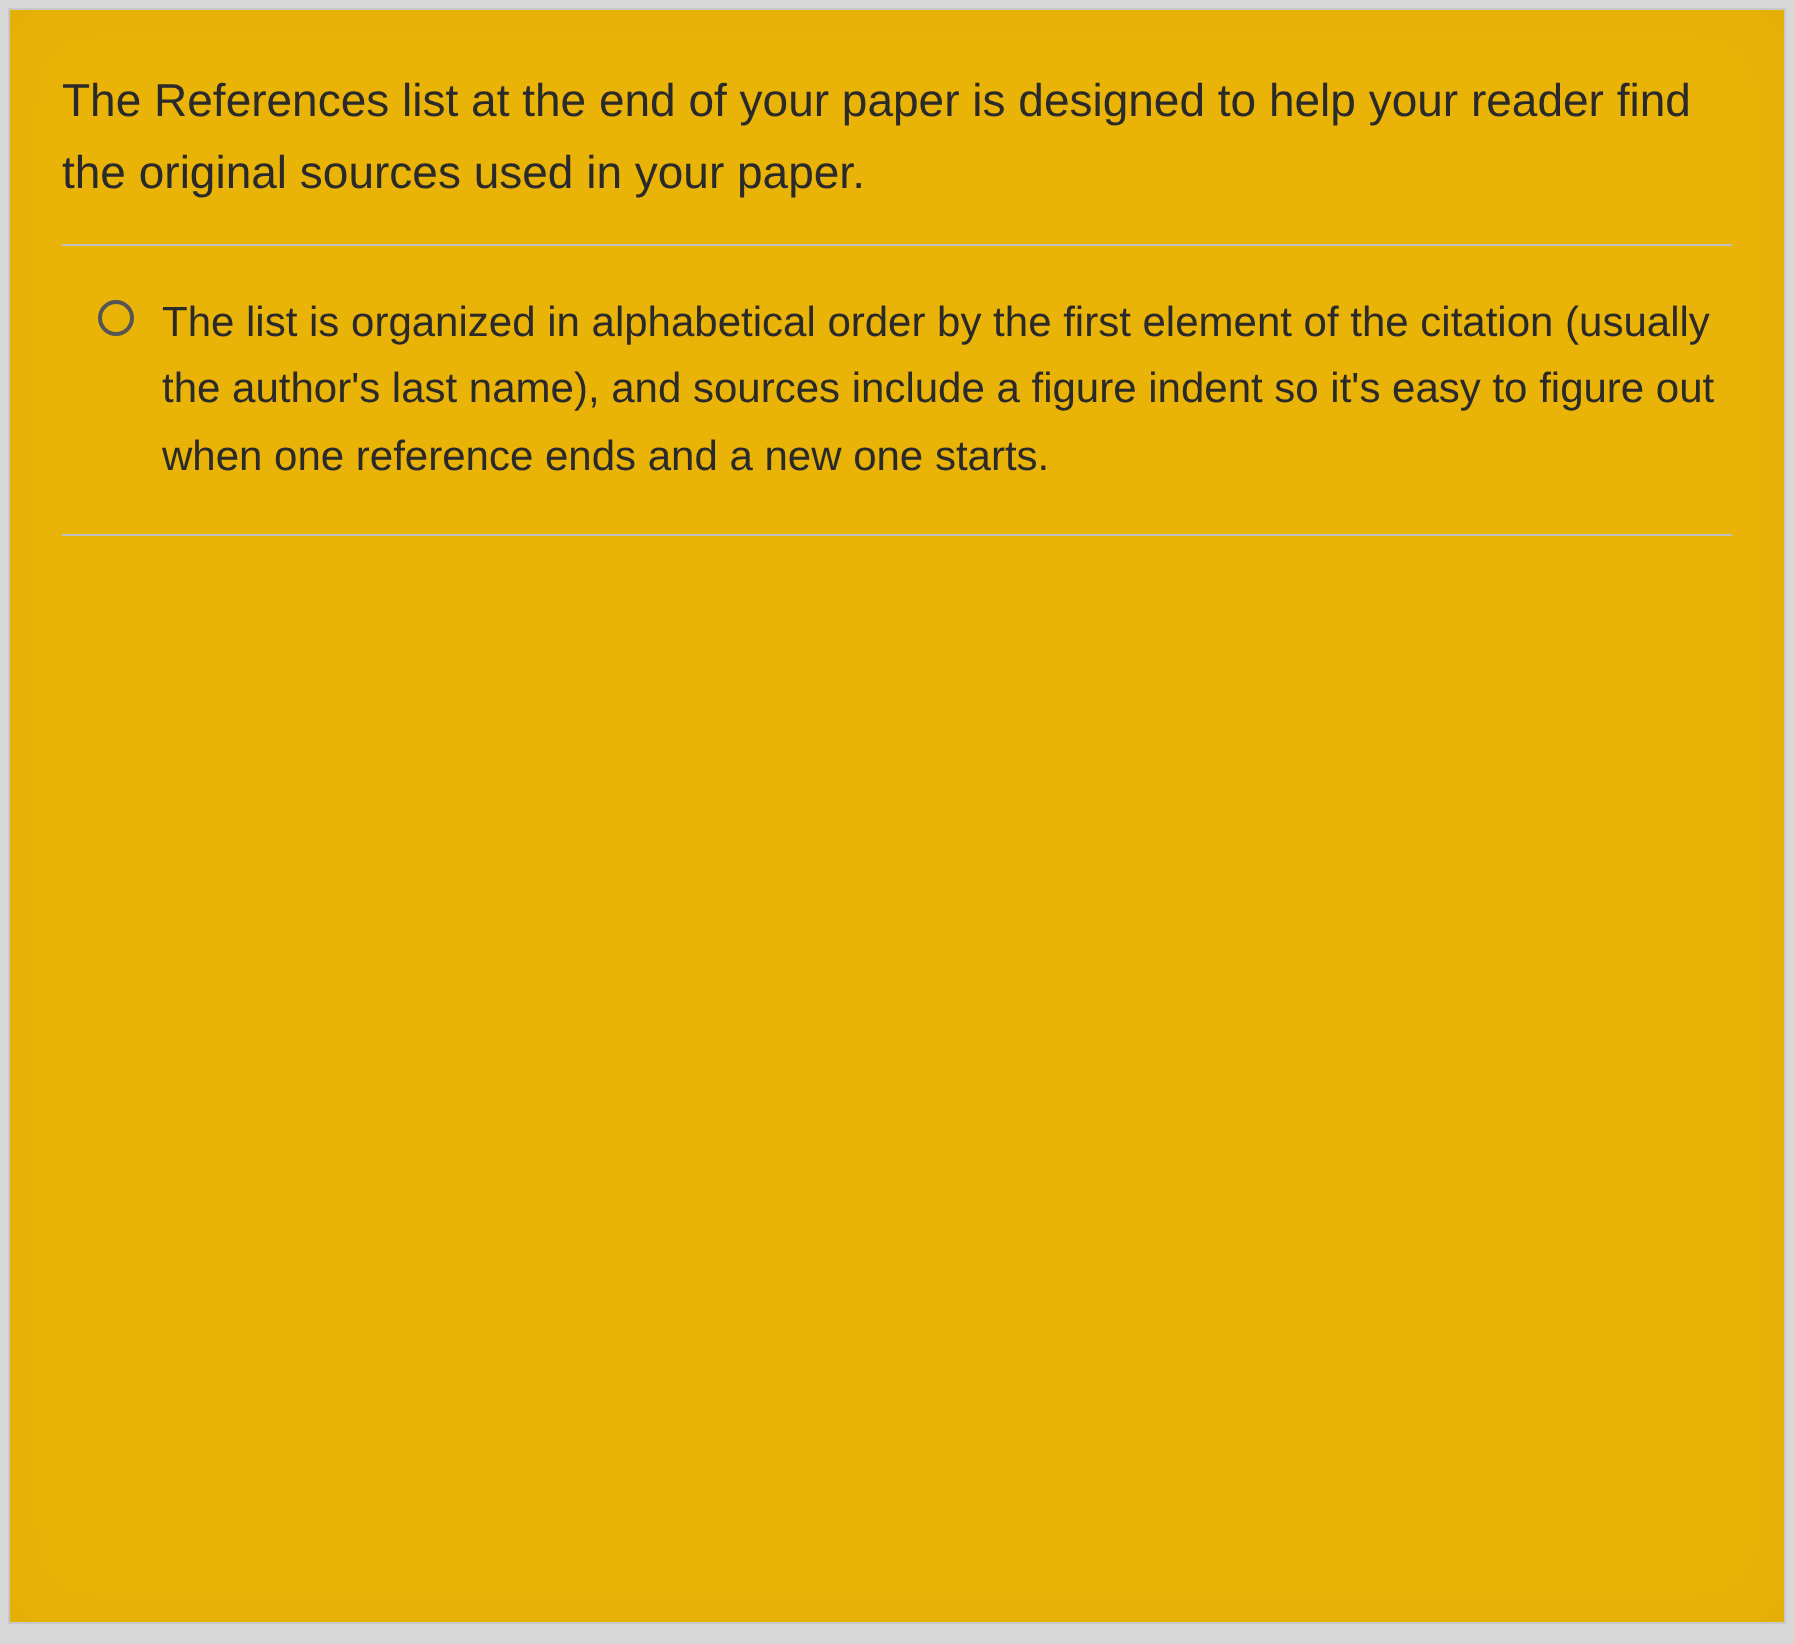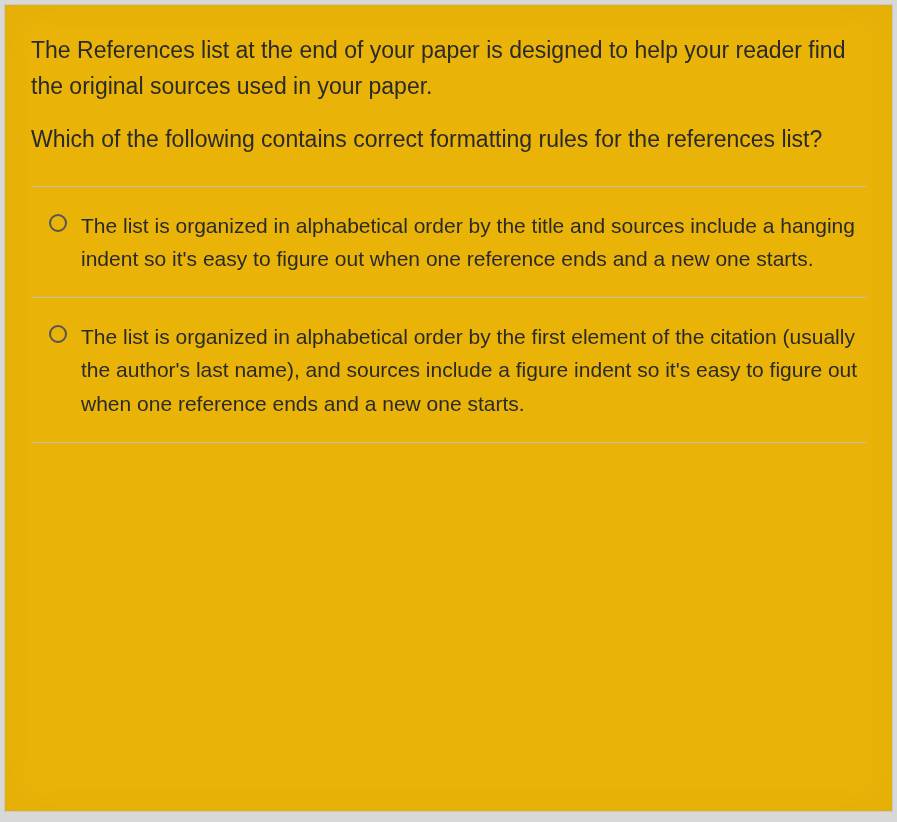--- a/index.html
+++ b/index.html
@@ -58,25 +58,20 @@
       font-size: 21px;
       color: #2a2a2a;
       line-height: 1.58;
     }
   </style>
 </head>
 <body>
 
 <div class="question-container">
   <p class="question-text">The References list at the end of your paper is designed to help your reader find the original sources used in your paper.</p>
-  <p class="question-prompt">Which of the following contains correct formatting rules for the references list?</p>
 
   <div class="options">
-    <div class="option-row">
-      <div class="radio"></div>
-      <div class="option-text">The list is organized in alphabetical order by the title and sources include a hanging indent so it's easy to figure out when one reference ends and a new one starts.</div>
-    </div>
     <div class="option-row">
       <div class="radio"></div>
       <div class="option-text">The list is organized in alphabetical order by the first element of the citation (usually the author's last name), and sources include a figure indent so it's easy to figure out when one reference ends and a new one starts.</div>
     </div>
   </div>
 </div>
 
 </body></html>

